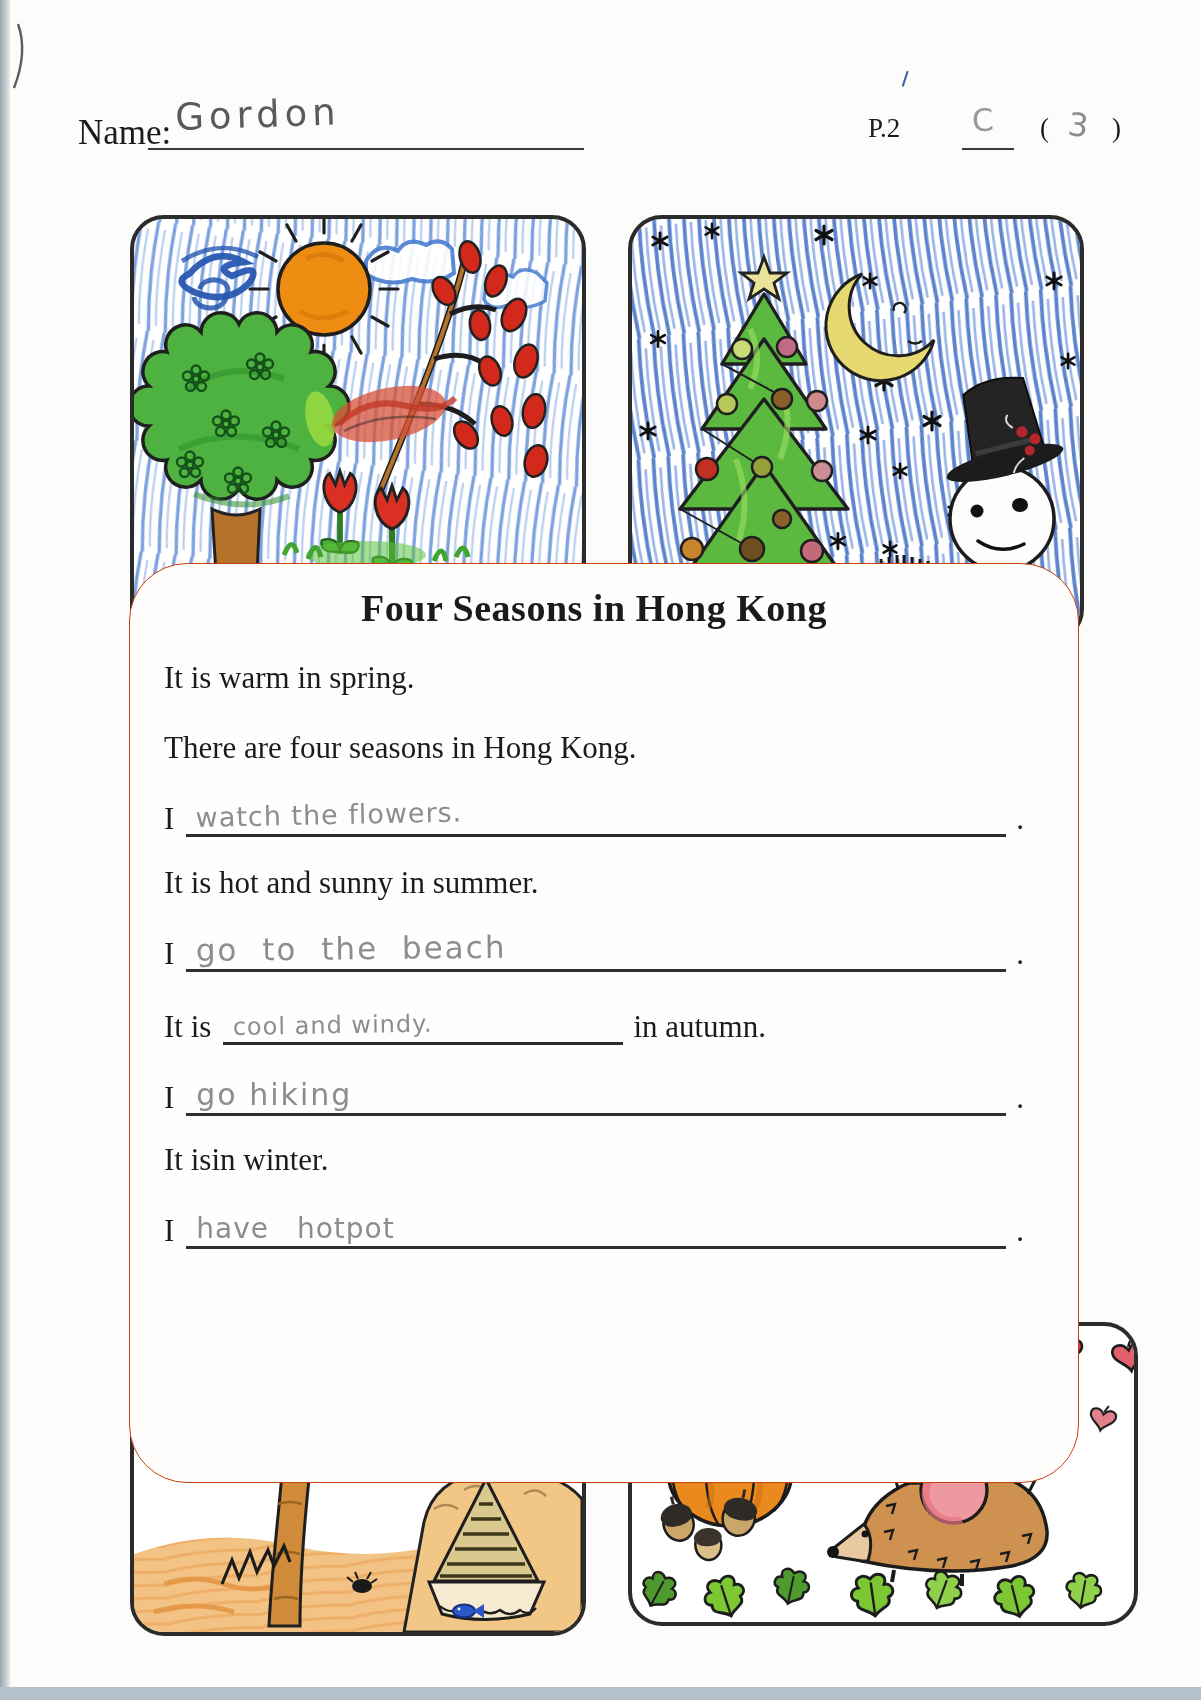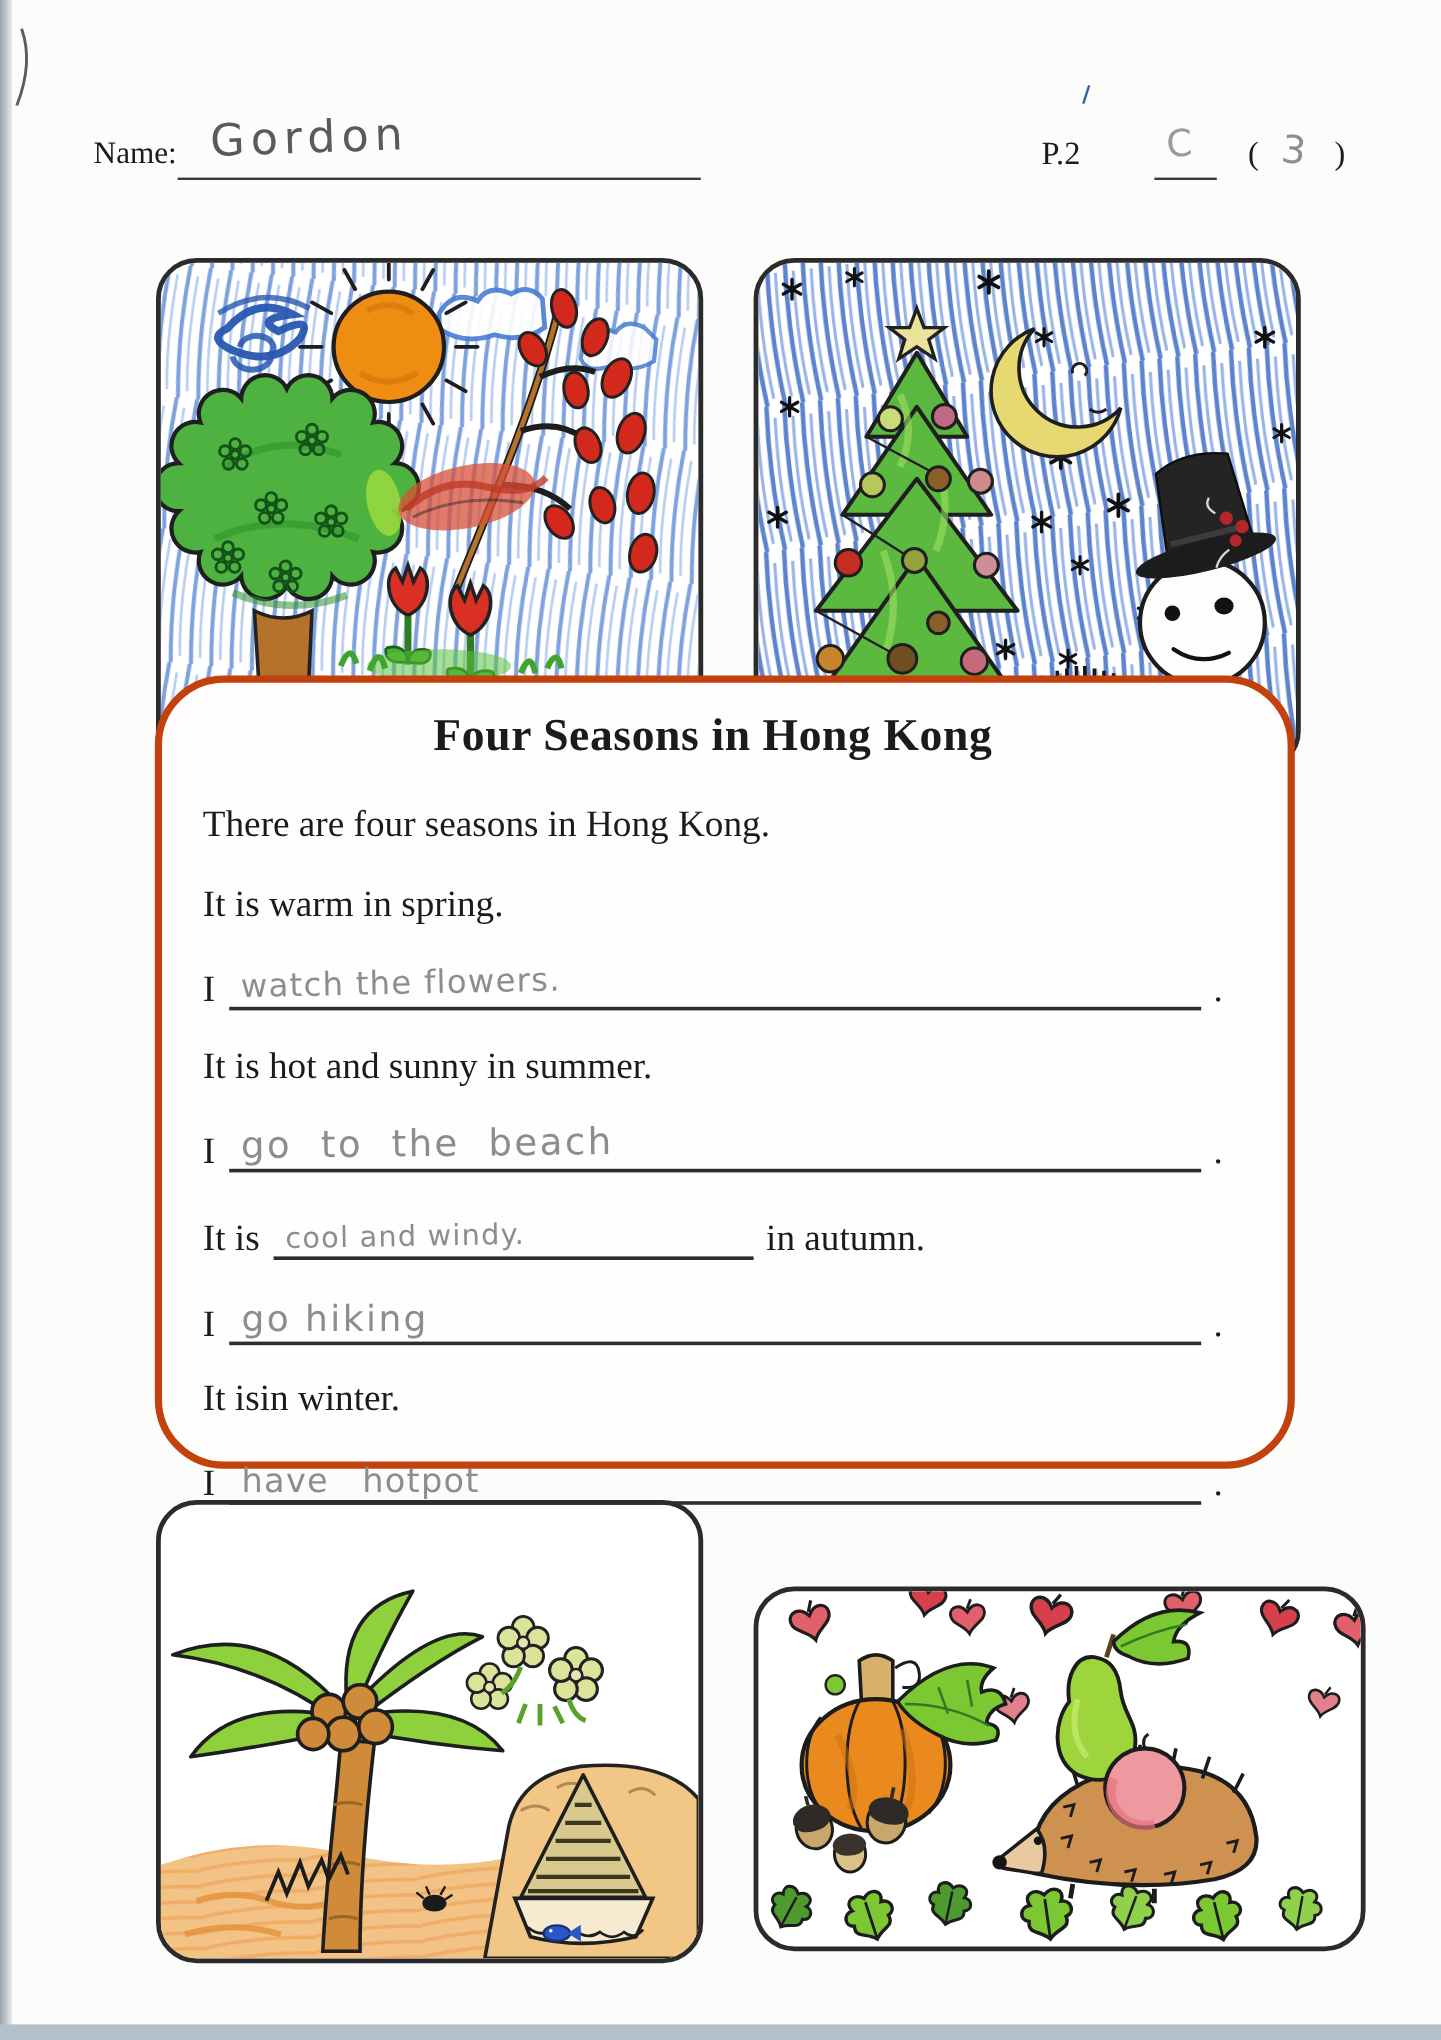--- a/index.html
+++ b/index.html
@@ -4,21 +4,21 @@
 <style>
   html,body{margin:0;padding:0;background:#8f9aa3;}
   .page{position:relative;width:1201px;height:1700px;background:#fcfcfa;overflow:hidden;
         font-family:"Liberation Serif", serif;color:#1b1b1b;}
   .edge-left{position:absolute;left:0;top:0;width:10px;height:100%;
         background:linear-gradient(to right,#98a4ad,#e9eae7);z-index:20;}
   .edge-bottom{position:absolute;left:0;top:1687px;width:100%;height:13px;background:#b5c1ca;z-index:20;}
 
   
   .school{position:absolute;left:0;top:82px;width:1201px;text-align:center;font-size:25px;letter-spacing:.5px;}
-  .name-row{position:absolute;left:78px;top:113px;font-size:26px;}
+  .name-row{position:absolute;left:78px;top:113px;font-size:35px;}
   .name-line{position:absolute;left:148px;top:112px;width:436px;height:36px;border-bottom:2.5px solid #3a3a3a;}
   .hand{font-family:"DejaVu Sans", sans-serif;color:#8d8d8d;}
   .student{position:absolute;left:28px;top:-16px;font-size:37px;color:#5a5a5a;letter-spacing:5px;
            transform:rotate(-2deg);transform-origin:left bottom;}
   .class-row{position:absolute;left:868px;top:113px;font-size:27px;}
   .class-line{position:absolute;left:962px;top:112px;width:52px;height:36px;border-bottom:2.5px solid #3a3a3a;}
   .class-c{position:absolute;left:10px;top:-10px;font-size:31px;color:#9a9a9a;transform:rotate(-4deg);}
   .paren{position:absolute;top:113px;font-size:27px;}
   .p-open{left:1040px;} .p-close{left:1112px;}
   .class-3{position:absolute;left:1068px;top:106px;font-size:32px;color:#8d8d8d;transform:rotate(7deg);}
@@ -28,22 +28,22 @@
 
   
   .panel{position:absolute;border:4px solid #2b2b2b;border-radius:34px;background:#fff;overflow:hidden;z-index:1;}
   .panel svg{display:block;}
   .p-tl{left:130px;top:215px;width:448px;height:420px;}
   .p-tr{left:628px;top:215px;width:448px;height:420px;}
   .p-bl{left:130px;top:1250px;width:448px;height:378px;}
   .p-br{left:628px;top:1322px;width:502px;height:296px;}
 
   
-  .cbox{position:absolute;left:129px;top:563px;width:950px;height:661px;background:#fffefd;
-        border:6px solid #c2410c;border-radius:58px;z-index:5;box-sizing:border-box;
+  .cbox{position:absolute;left:129px;top:563px;width:950px;height:920px;background:#fffefd;
+        border:1px solid #c2410c;border-radius:58px;z-index:5;box-sizing:border-box;
         padding:14px 54px 0 34px;}
   .cb-title{margin-top:8px;text-align:center;font-size:38px;font-weight:bold;letter-spacing:.5px;}
   .row{font-size:31px;}
   .st{margin-top:27px;}
   .fl{margin-top:24px;display:flex;align-items:flex-end;}
   .blank{flex:1;border-bottom:3px solid #2d2d2d;position:relative;height:44px;margin:0 10px 0 12px;}
   .blank.mid{flex:0 0 400px;}
   .endp{padding-bottom:0;}
   .hw{position:absolute;bottom:1px;left:10px;white-space:nowrap;transform-origin:left bottom;}
   .hw1{font-size:27px;transform:rotate(-1.2deg);letter-spacing:1px;}
@@ -387,23 +387,23 @@
         <use href="#au-leaf" fill="#8fd14a" transform="translate(312,262) rotate(20) scale(1.05)"></use>
         <use href="#au-leaf" fill="#7cc832" transform="translate(382,268) rotate(-14) scale(1.15)"></use>
         <use href="#au-leaf" fill="#8fd14a" transform="translate(452,262) rotate(10)"></use>
       </g>
     </svg>
   </div>
 
   <div class="cbox">
     <div class="cb-title">Four Seasons in Hong Kong</div>
 
+    <div class="row st" style="margin-top:30px;">It is warm in spring.</div>
+
     <div class="row st" style="margin-top:34px;">There are four seasons in Hong Kong.</div>
-
-    <div class="row st" style="margin-top:30px;">It is warm in spring.</div>
 
     <div class="row fl">
       <span>I</span>
       <span class="blank">
         <span class="hand hw hw1">watch the flowers.</span>
       </span>
       <span class="endp">.</span>
     </div>
 
     <div class="row st" style="margin-top:28px;">It is hot and sunny in summer.</div>

